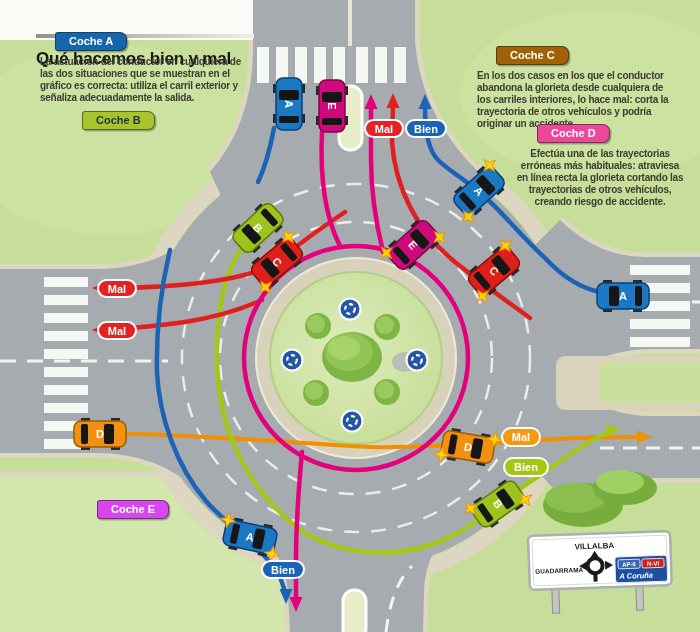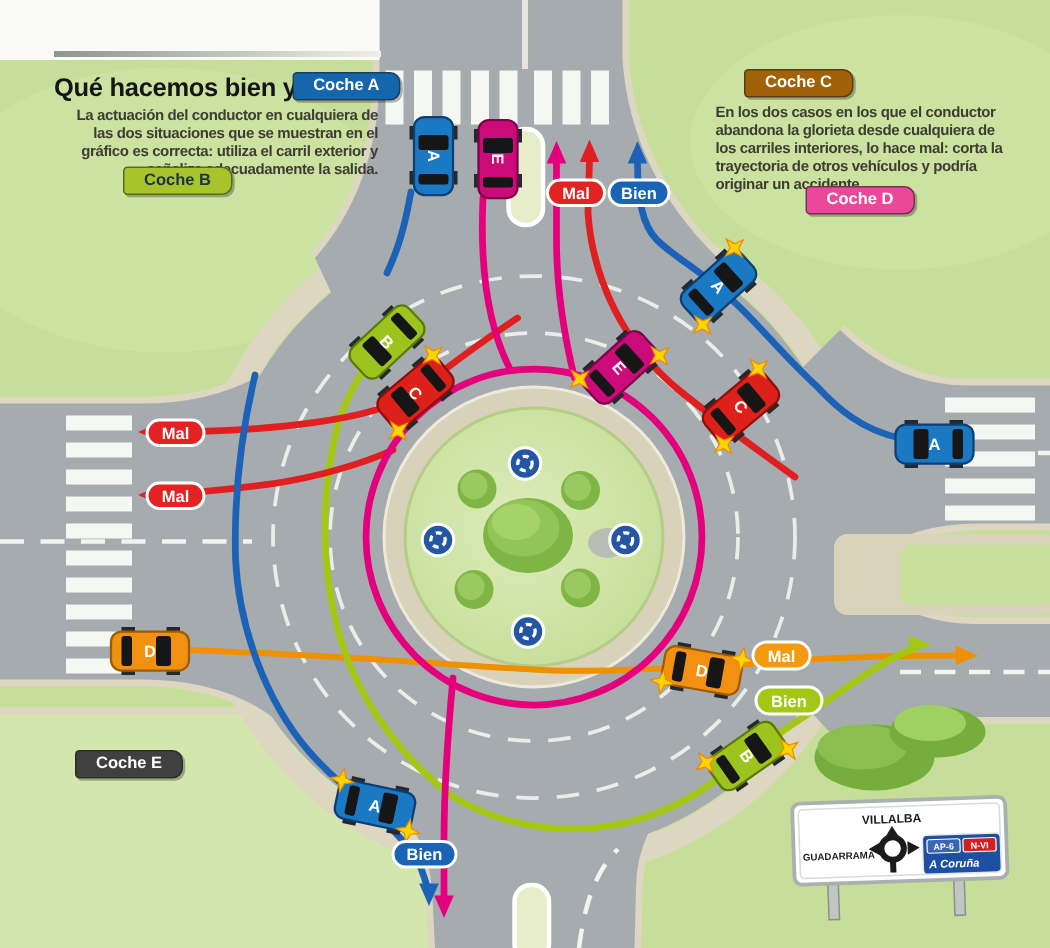--- a/index.html
+++ b/index.html
@@ -5,21 +5,21 @@
   html,body{margin:0;padding:0;}
   body{width:700px;height:632px;position:relative;overflow:hidden;
        font-family:"Liberation Sans",sans-serif;background:#c6de99;}
   svg{position:absolute;left:0;top:0;}
   .hud{position:absolute;z-index:5;}
   .title{font-size:17px;font-weight:bold;color:#151515;letter-spacing:-0.2px;margin-top:41px;}
   .tag{display:inline-block;padding:2px 13px 3px;font-size:11px;font-weight:bold;color:#fff;
        border:1px solid rgba(30,30,30,.55);border-radius:3px 7px 7px 3px;
        box-shadow:1.5px 1.5px 0 rgba(0,0,0,.28);white-space:nowrap;}
   .tag-a{background:#1467ad;} .tag-b{background:#a9c42a;color:#1b3350;margin-left:27px;}
-  .tag-c{background:#a16207;} .tag-d{background:#ec4899;} .tag-e{background:#404040;}
+  .tag-c{background:#a16207;} .tag-d{background:#ec4899;} .tag-e{background:#d946ef;margin-left:47px;}
   .card p{margin:5px 0 0;font-size:10px;line-height:1.2;font-weight:bold;
           letter-spacing:-0.25px;color:#3d3d33;}
   .center p{text-align:center;}
 </style>
 </head>
 <body>
 
 <svg width="700" height="632" viewBox="0 0 700 632">
   <defs>
     <radialGradient id="gIsland" cx="45%" cy="45%" r="65%">
@@ -407,33 +407,34 @@
       <text x="90" y="46" font-size="7.5" font-weight="bold" font-style="italic" fill="#fff" font-family="Liberation Sans, sans-serif">A Coruña</text>
     </g>
   </g>
 
   <rect x="0" y="0" width="253" height="40" fill="#fafbf6"></rect>
   <rect x="36" y="34" width="218" height="4" fill="url(#gDiv)"></rect>
 </svg>
 
 <div class="hud title" style="left:36px;top:8px;">Qué hacemos bien y mal</div>
 
-<div class="hud card" style="left:55px;top:47px;width:212px;text-align:right;">
+<div class="hud card" style="left:55px;top:31px;width:212px;">
   <span class="tag tag-a">Coche A</span>
   <p style="margin-left:-15px;width:212px;">La actuación del conductor en cualquiera de las dos situaciones que se muestran en el gráfico es correcta: utiliza el carril exterior y señaliza adecuadamente la salida.</p>
 </div>
 
 <div class="hud card" style="left:55px;top:110px;width:150px;">
   <span class="tag tag-b">Coche B</span>
 </div>
 
 <div class="hud card" style="left:496px;top:45px;width:180px;">
   <span class="tag tag-c">Coche C</span>
   <p style="margin-left:-19px;width:196px;">En los dos casos en los que el conductor abandona la glorieta desde cualquiera de los carriles interiores, lo hace mal: corta la trayectoria de otros vehículos y podría originar un accidente.</p>
 </div>
 
 <div class="hud card center" style="left:537px;top:123px;width:150px;">
   <span class="tag tag-d">Coche D</span>
+  <p style="margin-left:-21px;width:168px;">Efectúa una de las trayectorias erróneas más habituales: atraviesa en línea recta la glorieta cortando las trayectorias de otros vehículos, creando riesgo de accidente.</p>
 </div>
 
 <div class="hud card" style="left:50px;top:499px;width:205px;">
   <span class="tag tag-e">Coche E</span>
 </div>
 
 </body></html>

